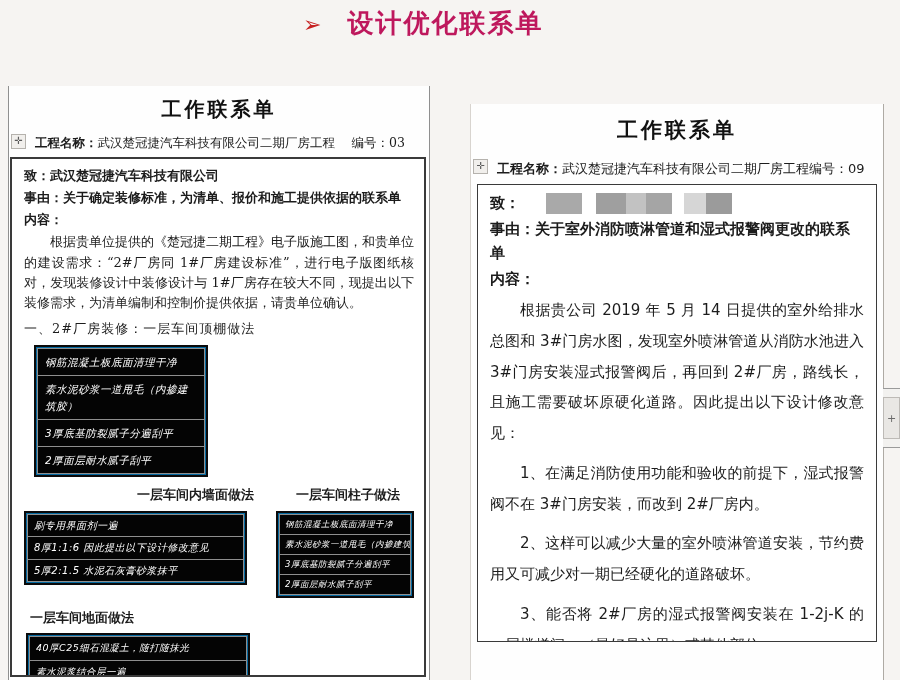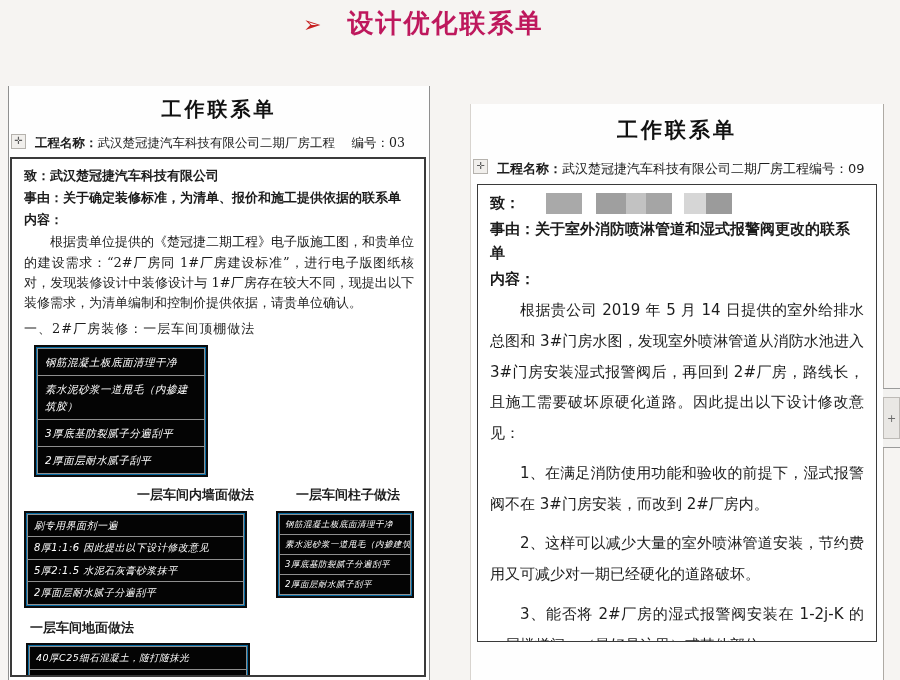--- a/index.html
+++ b/index.html
@@ -149,21 +149,20 @@
 
     <div class="two-col-heads">
       <span class="h1">一层车间内墙面做法</span>
       <span class="h2">一层车间柱子做法</span>
     </div>
     <div class="two-col-tables">
       <div class="btable tbl-wall">
           <div class="trow">刷专用界面剂一遍</div>
           <div class="trow">8厚1:1:6 因此提出以下设计修改意见</div>
           <div class="trow">5厚2:1.5 水泥石灰膏砂浆抹平</div>
-          <div class="trow">2厚面层耐水腻子分遍刮平</div>
         </div>
       <div class="btable tbl-column">
           <div class="trow">钢筋混凝土板底面清理干净</div>
           <div class="trow">素水泥砂浆一道甩毛（内掺建筑胶）</div>
           <div class="trow">3厚底基防裂腻子分遍刮平</div>
           <div class="trow">2厚面层耐水腻子刮平</div>
         </div>
     </div>
 
     <div class="floor-heading">一层车间地面做法</div>

